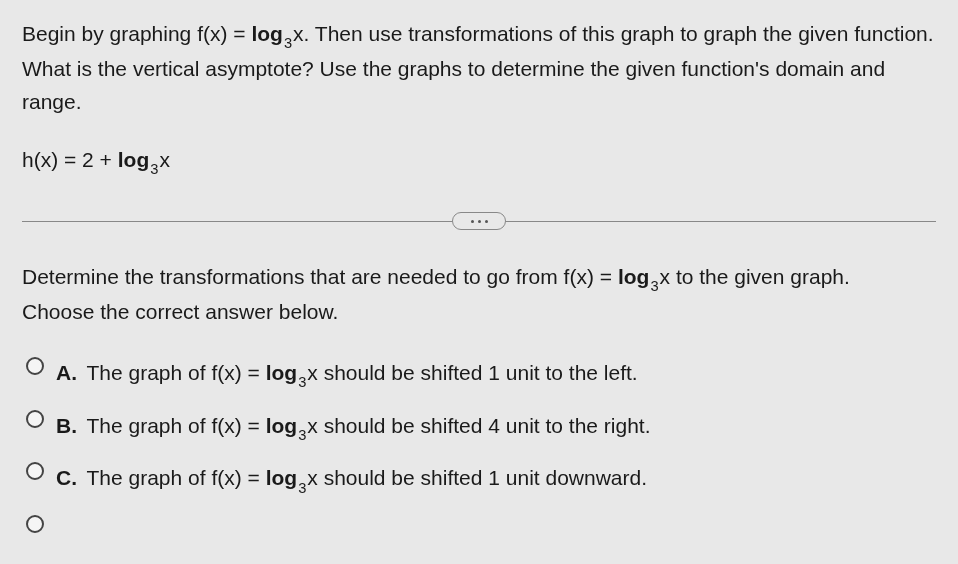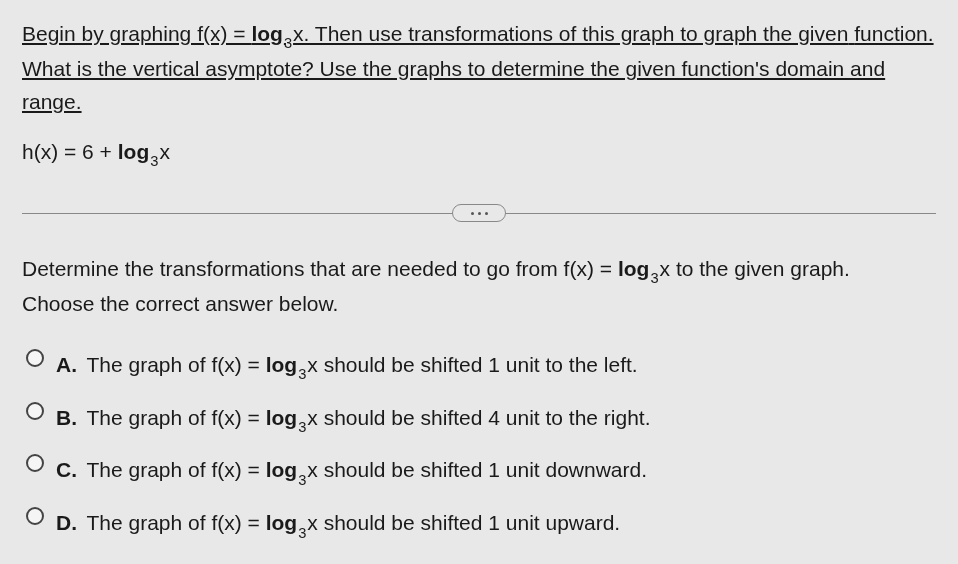--- a/index.html
+++ b/index.html
@@ -12,22 +12,21 @@
       height: 564px;
       background: #e8e8e8;
       font-family: Arial, Helvetica, sans-serif;
       font-size: 21px;
       color: #1a1a1a;
       padding: 18px 22px;
       line-height: 1.55;
       position: relative;
     }
     .question-intro {
-      margin-bottom: 18px;
-      text-decoration: underline;
+      margin-bottom: 26px;
     }
     .function-def {
       margin-bottom: 32px;
     }
     .divider-wrap {
       position: relative;
       height: 20px;
       margin-bottom: 30px;
       display: flex;
       align-items: center;
@@ -107,21 +106,21 @@
   </style>
 </head>
 <body>
 
 <div class="question-intro">
   <span>Begin by graphing f(x) = </span><span class="log-expr"><span class="log-bold">log</span><span class="sub">3</span></span><span>x. Then use transformations of this graph to graph the given</span>
   <span>function. What is the vertical asymptote? Use the graphs to determine the given function's domain and range.</span>
 </div>
 
 <div class="function-def">
-  <span>h(x) = 6 + </span><span class="log-expr"><span class="log-bold">log</span><span class="sub">3</span></span><span>x</span>
+  <span>h(x) = 2 + </span><span class="log-expr"><span class="log-bold">log</span><span class="sub">3</span></span><span>x</span>
 </div>
 
 <div class="divider-wrap">
   <div class="divider-line"></div>
   <div class="divider-pill">
     <div class="divider-dots">
       <div class="divider-dot"></div>
       <div class="divider-dot"></div>
       <div class="divider-dot"></div>
     </div>
@@ -155,18 +154,14 @@
   <div class="option-row">
     <div class="radio"></div>
     <div>
       <span class="option-letter">C.</span>
       <span class="option-text">The graph of f(x) = </span><span class="log-expr"><span class="log-bold">log</span><span class="sub">3</span></span><span>x should be shifted 1 unit downward.</span>
     </div>
   </div>
 
   <div class="option-row">
     <div class="radio"></div>
-    <div>
-      <span class="option-letter">D.</span>
-      <span class="option-text">The graph of f(x) = </span><span class="log-expr"><span class="log-bold">log</span><span class="sub">3</span></span><span>x should be shifted 1 unit upward.</span>
-    </div>
   </div>
 </div>
 
 </body></html>

